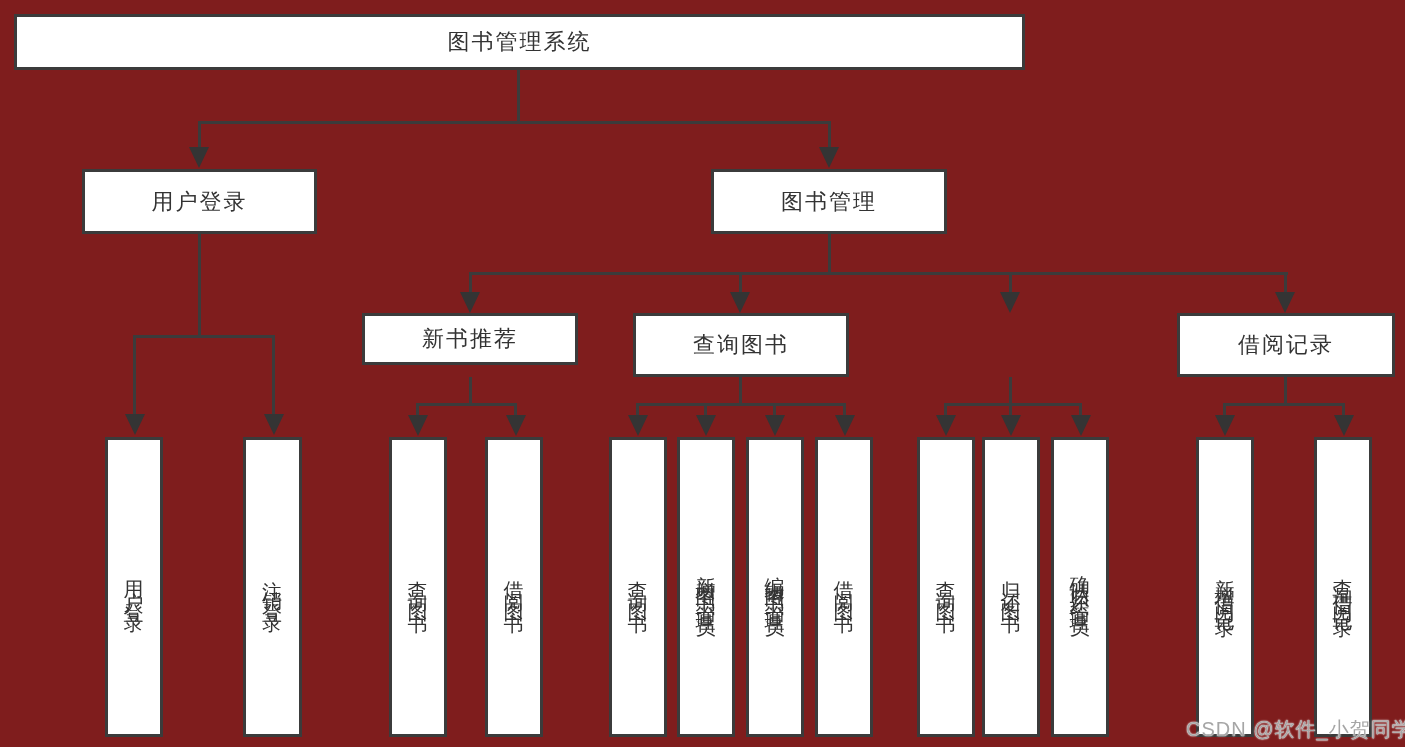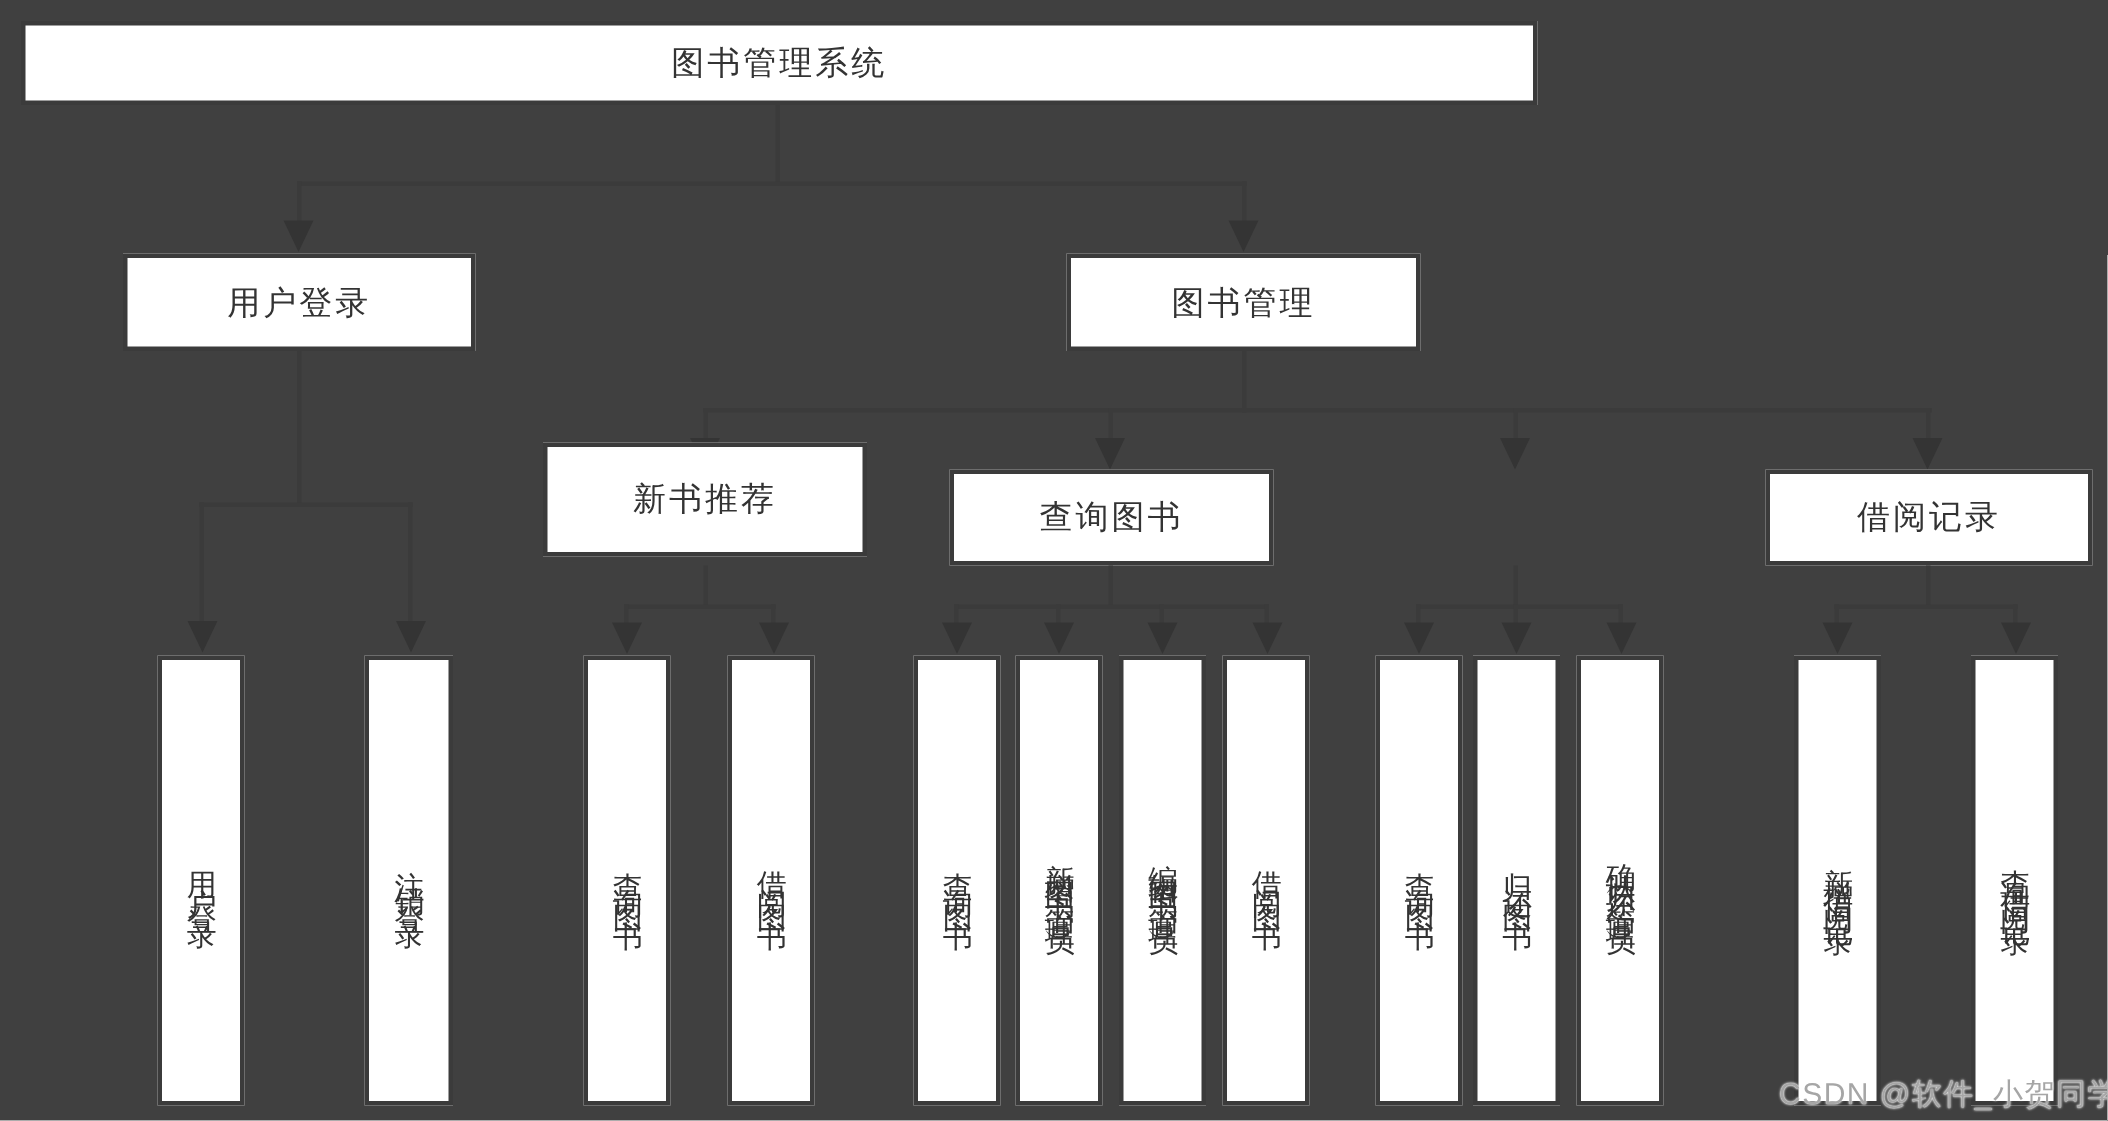--- a/index.html
+++ b/index.html
@@ -1,20 +1,20 @@
 <!DOCTYPE html>
 <html><head>
 <meta charset="utf-8">
 <style>
   html, body { margin: 0; padding: 0; background: #ffffff; }
   #stage {
     position: relative;
     width: 1405px;
     height: 747px;
-    background: #404040;
+    background: #7f1d1d;
     font-family: "Liberation Sans", "DejaVu Sans", sans-serif;
     overflow: hidden;
   }
   .node {
     position: absolute;
     background: #ffffff;
     border: 3px solid #3b3b3b;
     box-sizing: border-box;
     display: flex;
     align-items: center;
@@ -88,21 +88,21 @@
   <div class="hline" style="left:469px; top:272px; width:819px;"></div>
   <div class="vline" style="left:469px; top:272px; height:22px;"></div>
   <div class="arrowhead" style="left:460px; top:292px;"></div>
   <div class="vline" style="left:739px; top:272px; height:22px;"></div>
   <div class="arrowhead" style="left:730px; top:292px;"></div>
   <div class="vline" style="left:1009px; top:272px; height:22px;"></div>
   <div class="arrowhead" style="left:1000px; top:292px;"></div>
   <div class="vline" style="left:1284px; top:272px; height:22px;"></div>
   <div class="arrowhead" style="left:1275px; top:292px;"></div>
 
-  <div class="node h-label" style="left:362px; top:295px; width:216px; height:76px;">
+  <div class="node h-label" style="left:362px; top:313px; width:216px; height:52px;">
     <span>新书推荐</span>
   </div>
   <div class="node h-label" style="left:633px; top:313px; width:216px; height:64px;">
     <span>查询图书</span>
   </div>
   <div class="node h-label" style="left:1177px; top:313px; width:218px; height:64px;">
     <span>借阅记录</span>
   </div>
 
   <div class="vline" style="left:469px; top:377px; height:29px;"></div>

